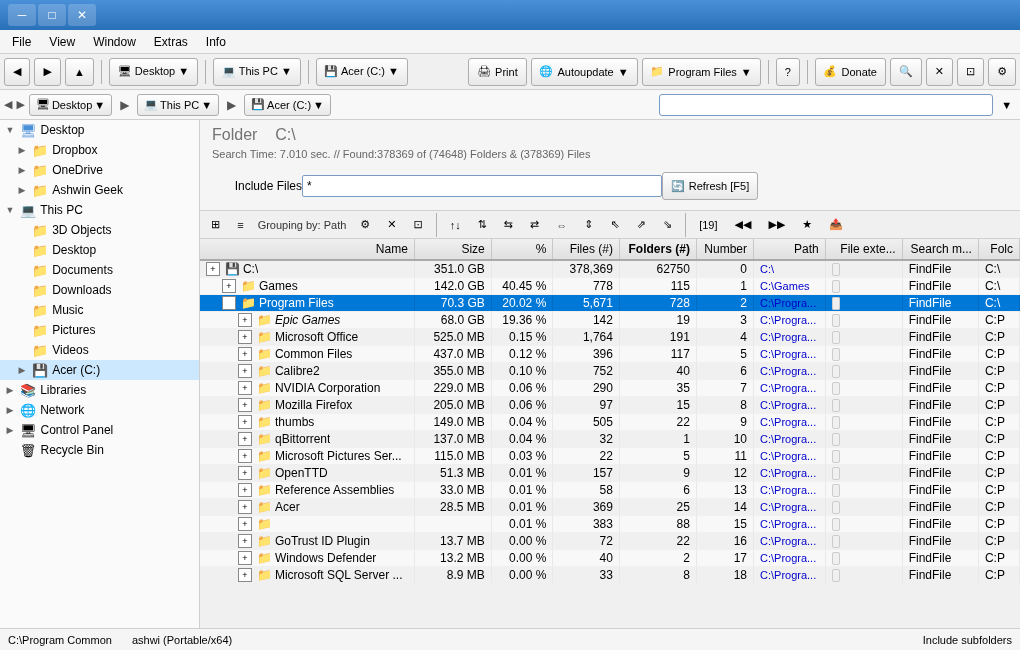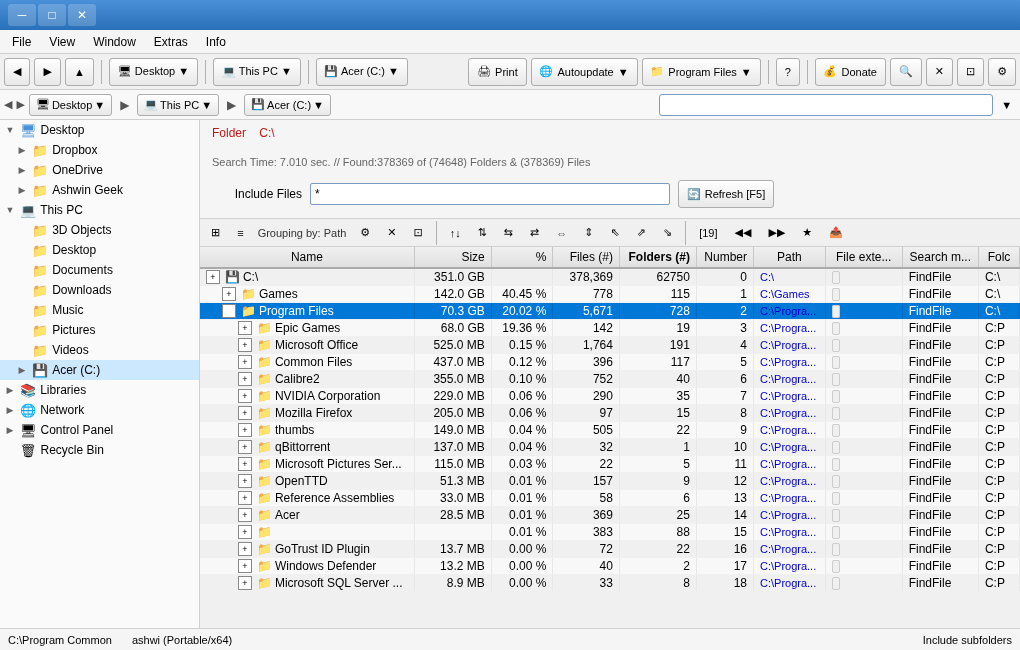--- a/index.html
+++ b/index.html
@@ -191,33 +191,33 @@
       overflow: hidden;
     }
 
     
     .search-panel {
       background: #f5f5f5;
       border-bottom: 1px solid #d0d0d0;
       padding: 6px 12px;
     }
     .search-panel-header {
-      font-size: 12px;
-      margin-bottom: 16px;
-      color: #b91c1c;
+      font-size: 16px;
+      margin-bottom: 4px;
+      color: #737373;
     }
     .search-panel-info {
       font-size: 11px;
       color: #666;
       margin-bottom: 12px;
     }
     .search-row {
       display: flex;
       align-items: center;
-      gap: 8px;
+      gap: 0;
       margin-bottom: 4px;
       font-size: 12px;
     }
     .search-label {
       width: 90px;
       text-align: right;
       flex-shrink: 0;
     }
     .search-input {
       flex: 1;
@@ -276,21 +276,21 @@
     .file-table thead {
       position: sticky;
       top: 0;
       background: #e8e8e8;
       z-index: 10;
     }
     .file-table th {
       border-right: 1px solid #c8c8c8;
       border-bottom: 2px solid #aaa;
       padding: 3px 6px;
-      text-align: center;
+      text-align: right;
       font-weight: normal;
       font-size: 12px;
       white-space: nowrap;
       cursor: pointer;
       user-select: none;
       background: linear-gradient(to bottom, #f0f0f0, #e0e0e0);
     }
     .file-table td {
       padding: 1px 6px;
       border-right: 1px solid #e8e8e8;
@@ -616,21 +616,21 @@
     <td class="path-col">C:\Progra...</td>
     <td><span class="folder-badge"><folder></folder></span></td>
     <td>FindFile</td>
     <td>C:\</td>
   </tr>
             <tr>
     <td style="max-width:220px;">
       <div class="name-cell" style="padding-left:32px;">
         <span class="expand-btn">+</span>
         <span>📁</span>
-        <span style="overflow:hidden;text-overflow:ellipsis;">Epic Games</span>
+        <span style="overflow:hidden;text-overflow:ellipsis;font-style:italic;">Epic Games</span>
       </div>
     </td>
     <td class="num-col">68.0 GB</td>
     <td class="num-col">19.36 %</td>
     <td class="num-col">142</td>
     <td class="num-col">19</td>
     <td class="num-col">3</td>
     <td class="path-col">C:\Progra...</td>
     <td><span class="folder-badge"><folder></folder></span></td>
     <td>FindFile</td>

